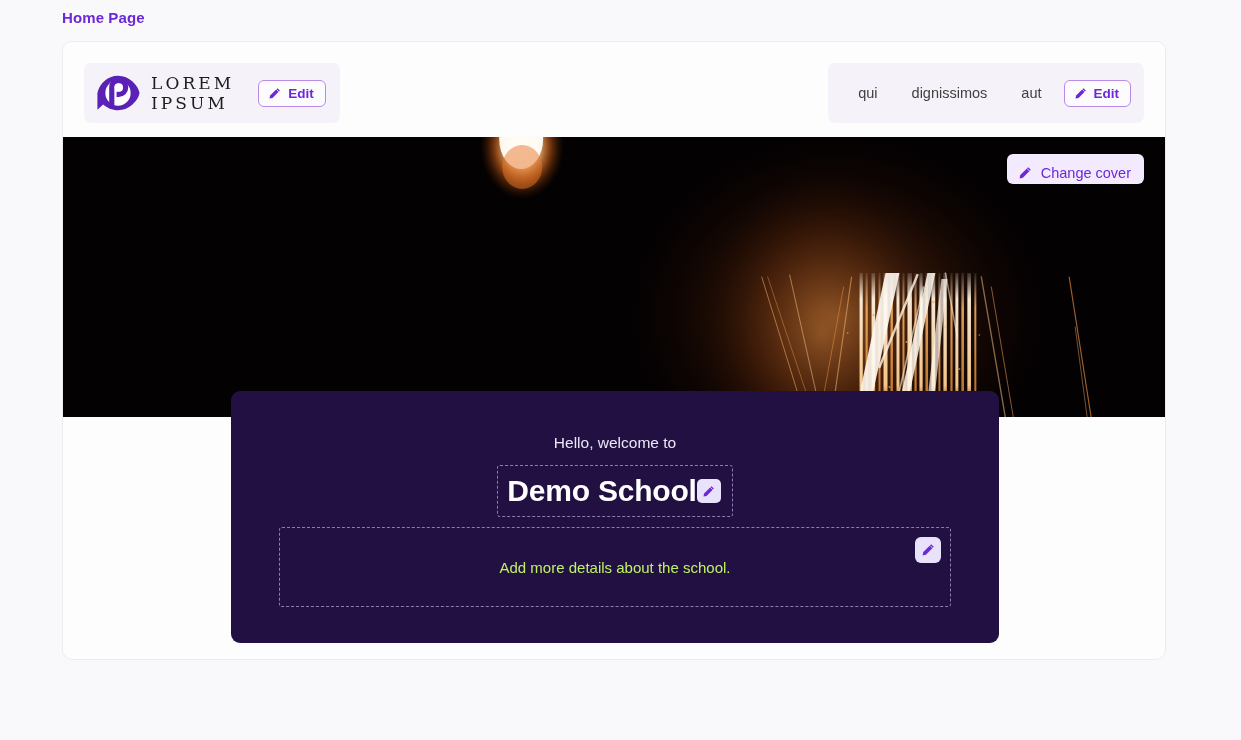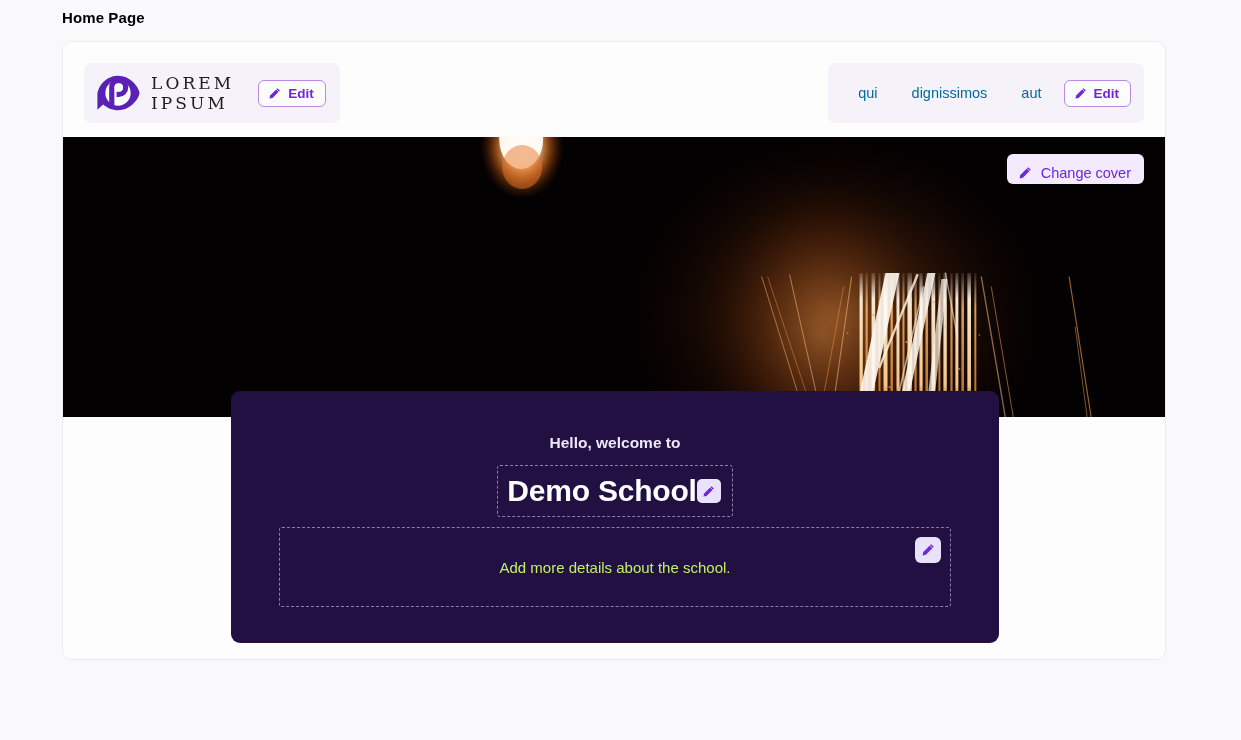--- a/index.html
+++ b/index.html
@@ -17,21 +17,21 @@
     position: relative;
   }
 
   
   .page-title {
     position: absolute;
     left: 62px;
     top: 9px;
     font-size: 15px;
     font-weight: bold;
-    color: #000000;
+    color: #6d28d9;
     letter-spacing: 0.1px;
   }
 
   
   .site-card {
     position: absolute;
     left: 62px;
     top: 41px;
     width: 1104px;
     height: 619px;
@@ -109,21 +109,21 @@
     display: flex;
     align-items: center;
     gap: 0;
     background: #f5f3f9;
     border-radius: 7px;
     padding: 0 13px;
   }
 
   .nav-link {
     font-size: 14.5px;
-    color: #0369a1;
+    color: #404040;
     padding: 0 17px;
     text-decoration: none;
     cursor: pointer;
     white-space: nowrap;
   }
 
   .nav-edit-wrap { margin-left: 5px; }
 
   
   .pencil {
@@ -177,21 +177,21 @@
     background: #231043;
     border-radius: 9px;
     text-align: center;
     z-index: 5;
   }
 
   .hero-greeting {
     margin-top: 43px;
     font-size: 15.5px;
     color: #ece8f6;
-    font-weight: bold;
+    font-weight: normal;
   }
 
   .school-name-box {
     display: inline-flex;
     align-items: center;
     justify-content: center;
     margin-top: 13px;
     padding: 9px 11px 9px 9px;
     border: 1px dashed #8d7cb0;
     border-radius: 3px;

